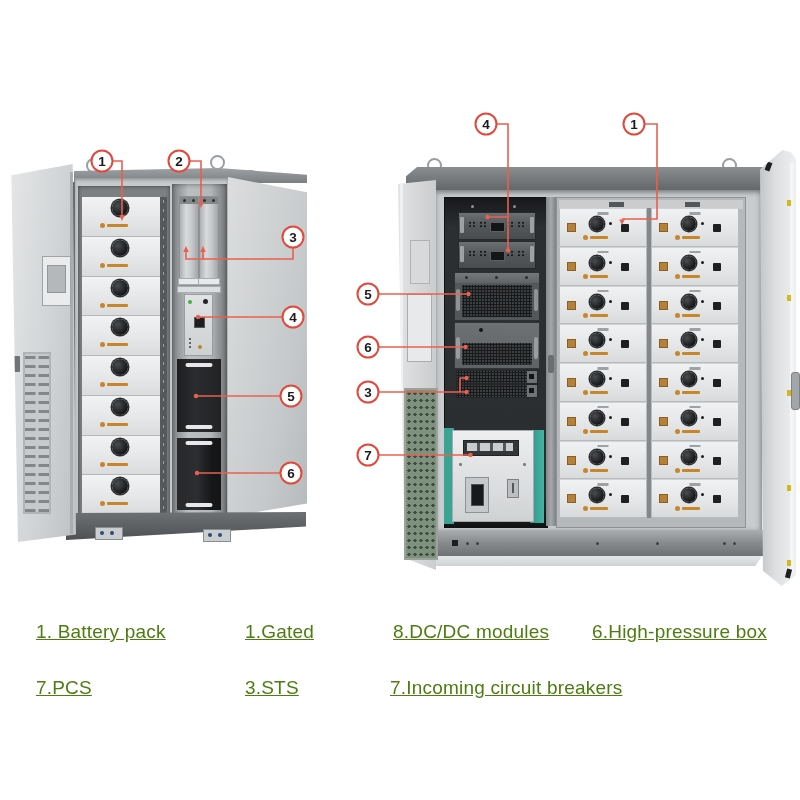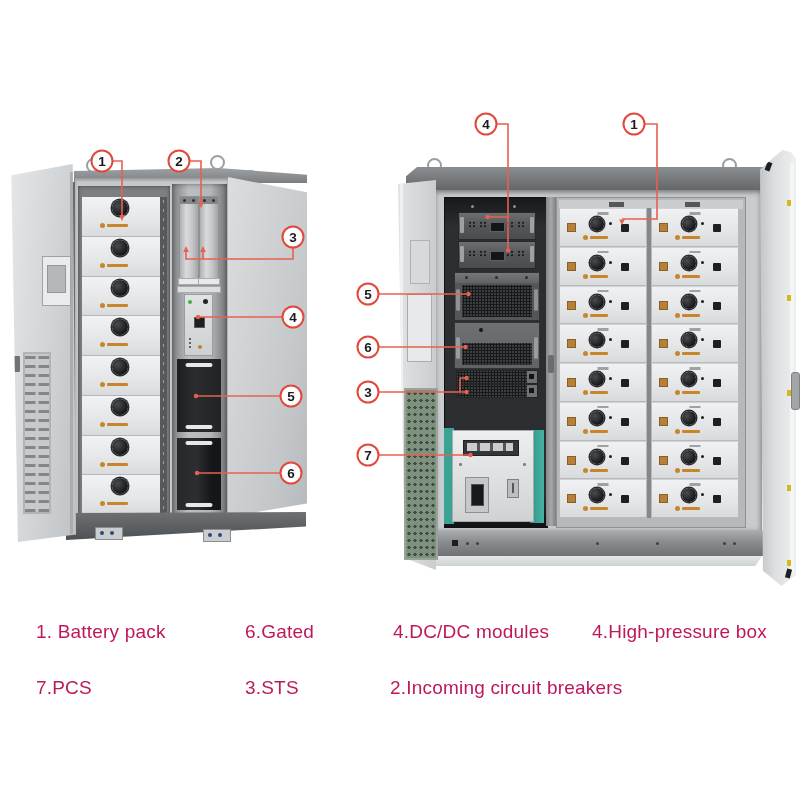--- a/index.html
+++ b/index.html
@@ -38,21 +38,21 @@
   .vunit .cap i{width:3px;height:3px;background:#2e3032;border-radius:50%;display:block;}
   .vunit .foot{position:absolute;left:-2px;right:-2px;bottom:0;height:5px;background:#e8e9ea;border:1px solid #a9acae;}
   
   .hpbox{position:absolute;left:458px;width:76px;height:26px;border:1px solid #26282a;
         background:linear-gradient(180deg,#6d7073,#55585b 45%,#4a4d50);}
   .hpbox .hdl{position:absolute;top:4px;width:4px;height:16px;background:#9ea1a3;border-radius:1px;}
   .hpbox .crect{position:absolute;left:31px;top:9px;width:13px;height:8px;background:#131517;border:1px solid #5d6063;}
   
   .slot{position:absolute;left:50%;transform:translateX(-50%);width:27px;height:4px;background:#e7e8e9;border-radius:2px;}
   
-  .lg{position:absolute;font-size:19px;color:#be185d;letter-spacing:.2px;white-space:nowrap;}
+  .lg{position:absolute;font-size:19px;color:#4d7c0f;letter-spacing:.2px;white-space:nowrap;text-decoration:underline;}
   
   .ld{stroke:#e8604f;stroke-width:1.6;fill:none;}
   .cc{fill:#fff;stroke:#e0493c;stroke-width:2;}
   .cn{font-family:"Liberation Sans",sans-serif;font-size:13.5px;font-weight:600;fill:#1b1b1b;text-anchor:middle;}
   .dot{fill:#e8604f;}
   .arr{fill:#e8604f;}
 </style>
 </head>
 <body>
 
@@ -550,21 +550,21 @@
     <g>
       <path class="ld" d="M378.5 455 H469"></path>
         <circle class="dot" cx="470.5" cy="455" r="2.2"></circle>
       <circle class="cc" cx="368" cy="455" r="10.5"></circle>
         <text class="cn" x="368" y="459.8">7</text>
     </g>
   </svg>
 
   <div>
     <span class="lg" style="left:36px;top:621px;">1. Battery pack</span>
-    <span class="lg" style="left:245px;top:621px;">6.Gated</span>
-    <span class="lg" style="left:393px;top:621px;">4.DC/DC modules</span>
-    <span class="lg" style="left:592px;top:621px;">4.High-pressure box</span>
+    <span class="lg" style="left:245px;top:621px;">1.Gated</span>
+    <span class="lg" style="left:393px;top:621px;">8.DC/DC modules</span>
+    <span class="lg" style="left:592px;top:621px;">6.High-pressure box</span>
     <span class="lg" style="left:36px;top:677px;">7.PCS</span>
     <span class="lg" style="left:245px;top:677px;">3.STS</span>
-    <span class="lg" style="left:390px;top:677px;">2.Incoming circuit breakers</span>
+    <span class="lg" style="left:390px;top:677px;">7.Incoming circuit breakers</span>
   </div>
 
 </div>
 
 </body></html>

